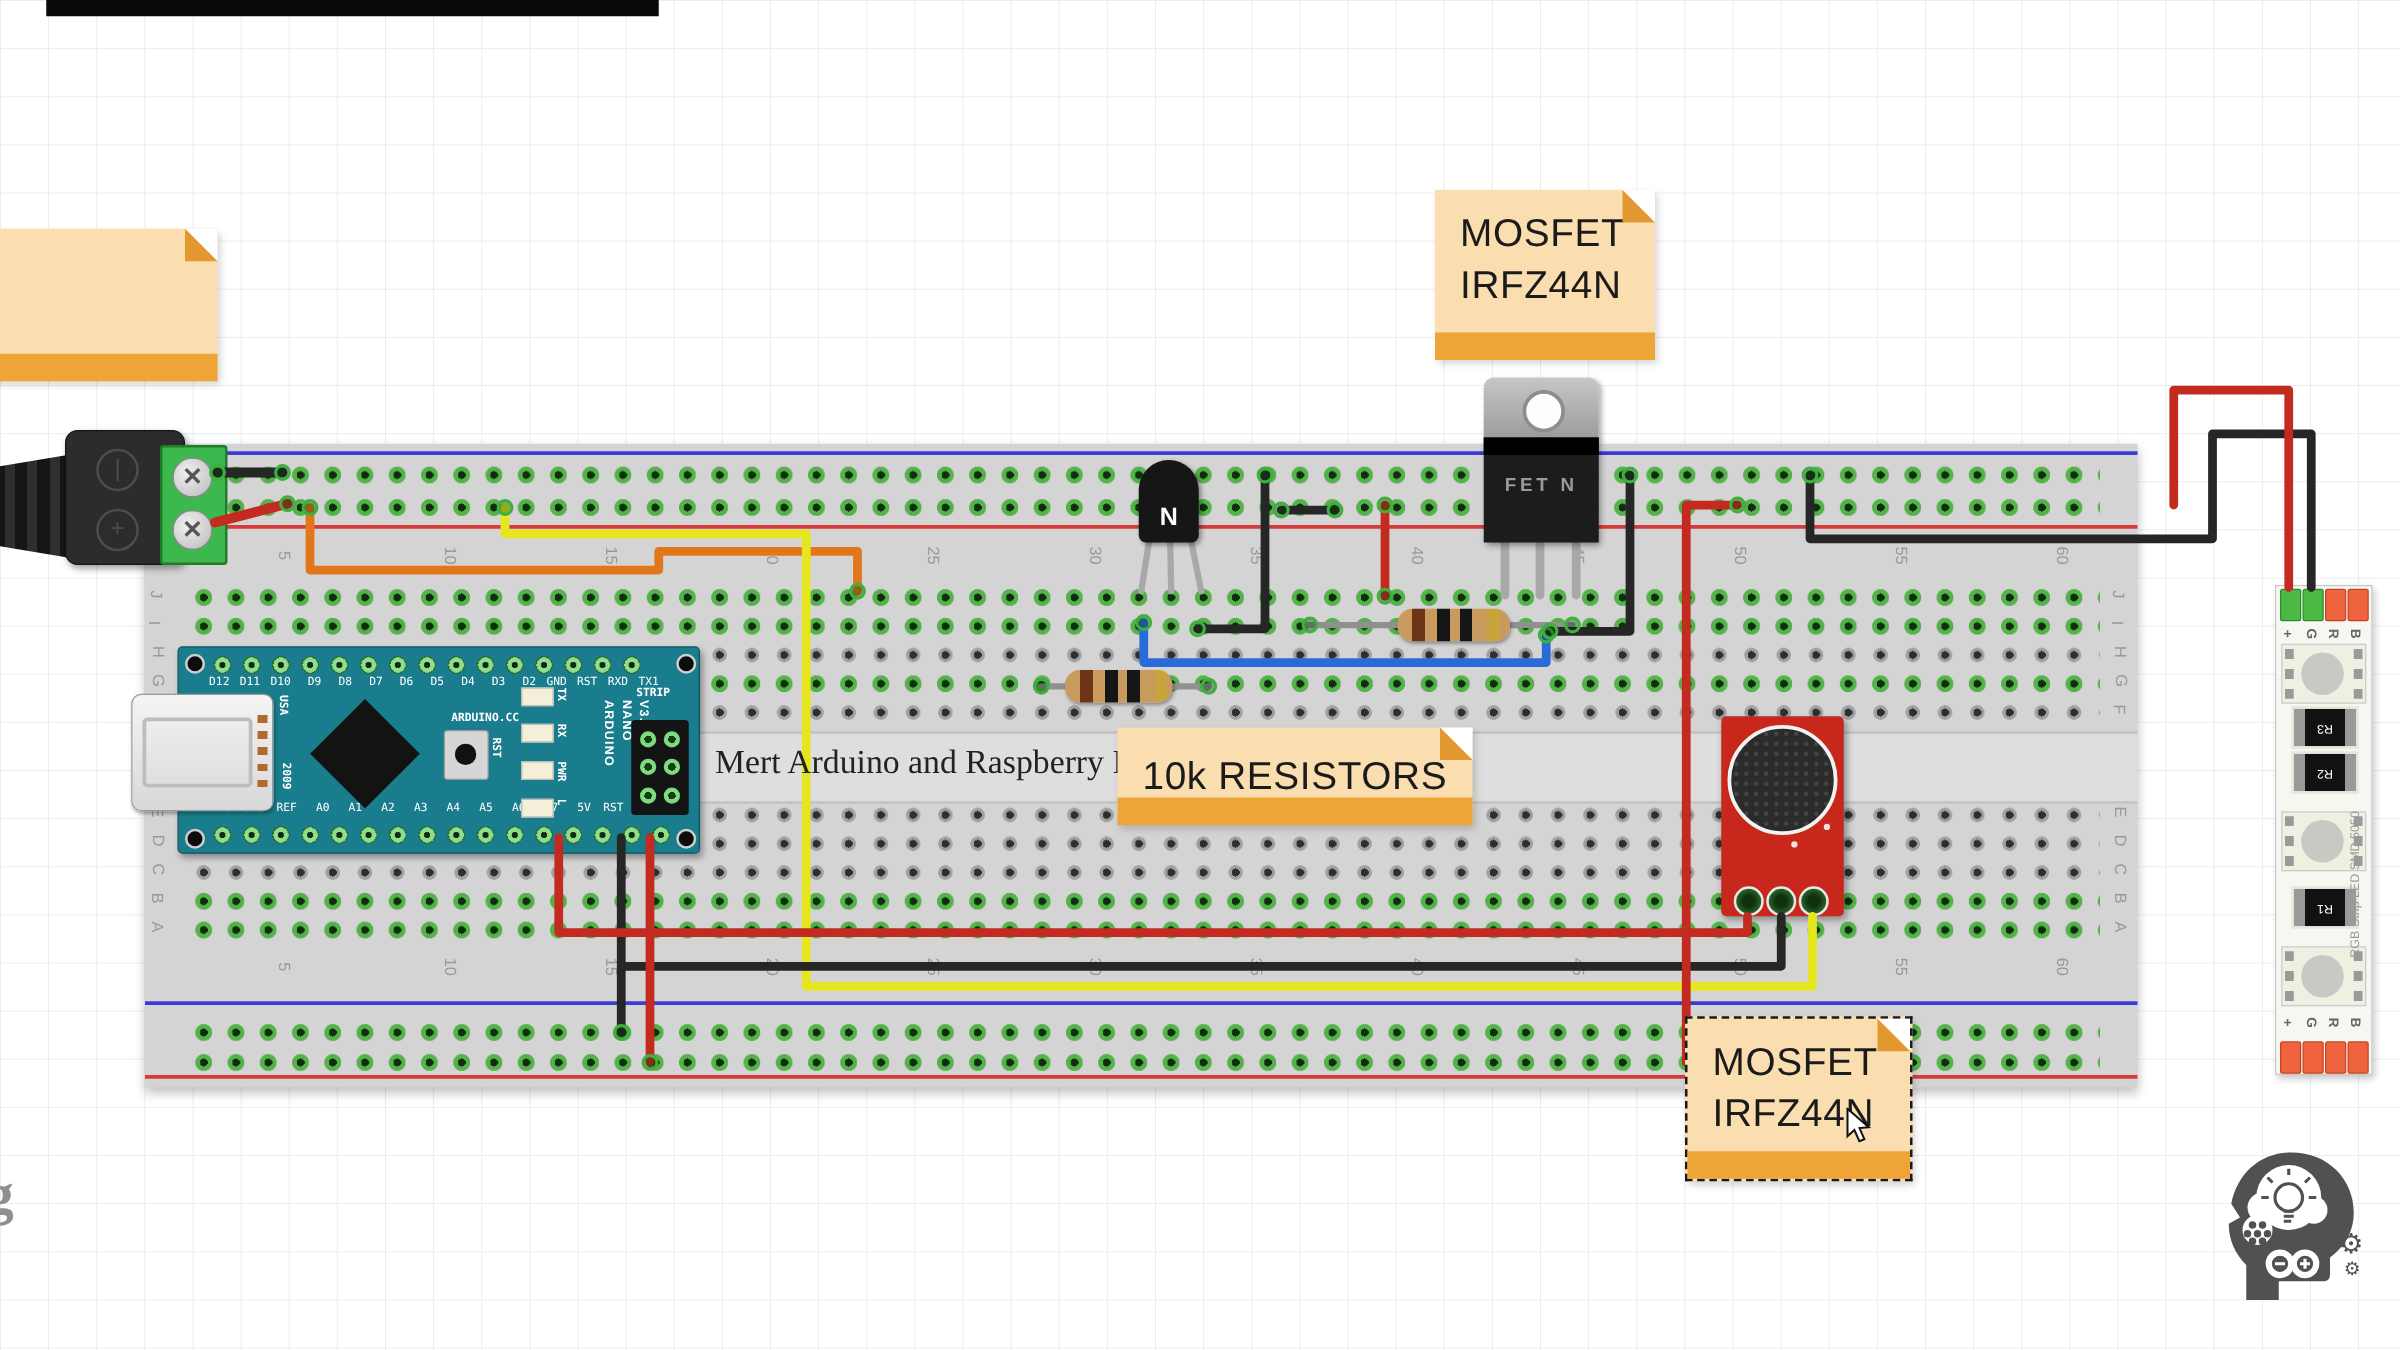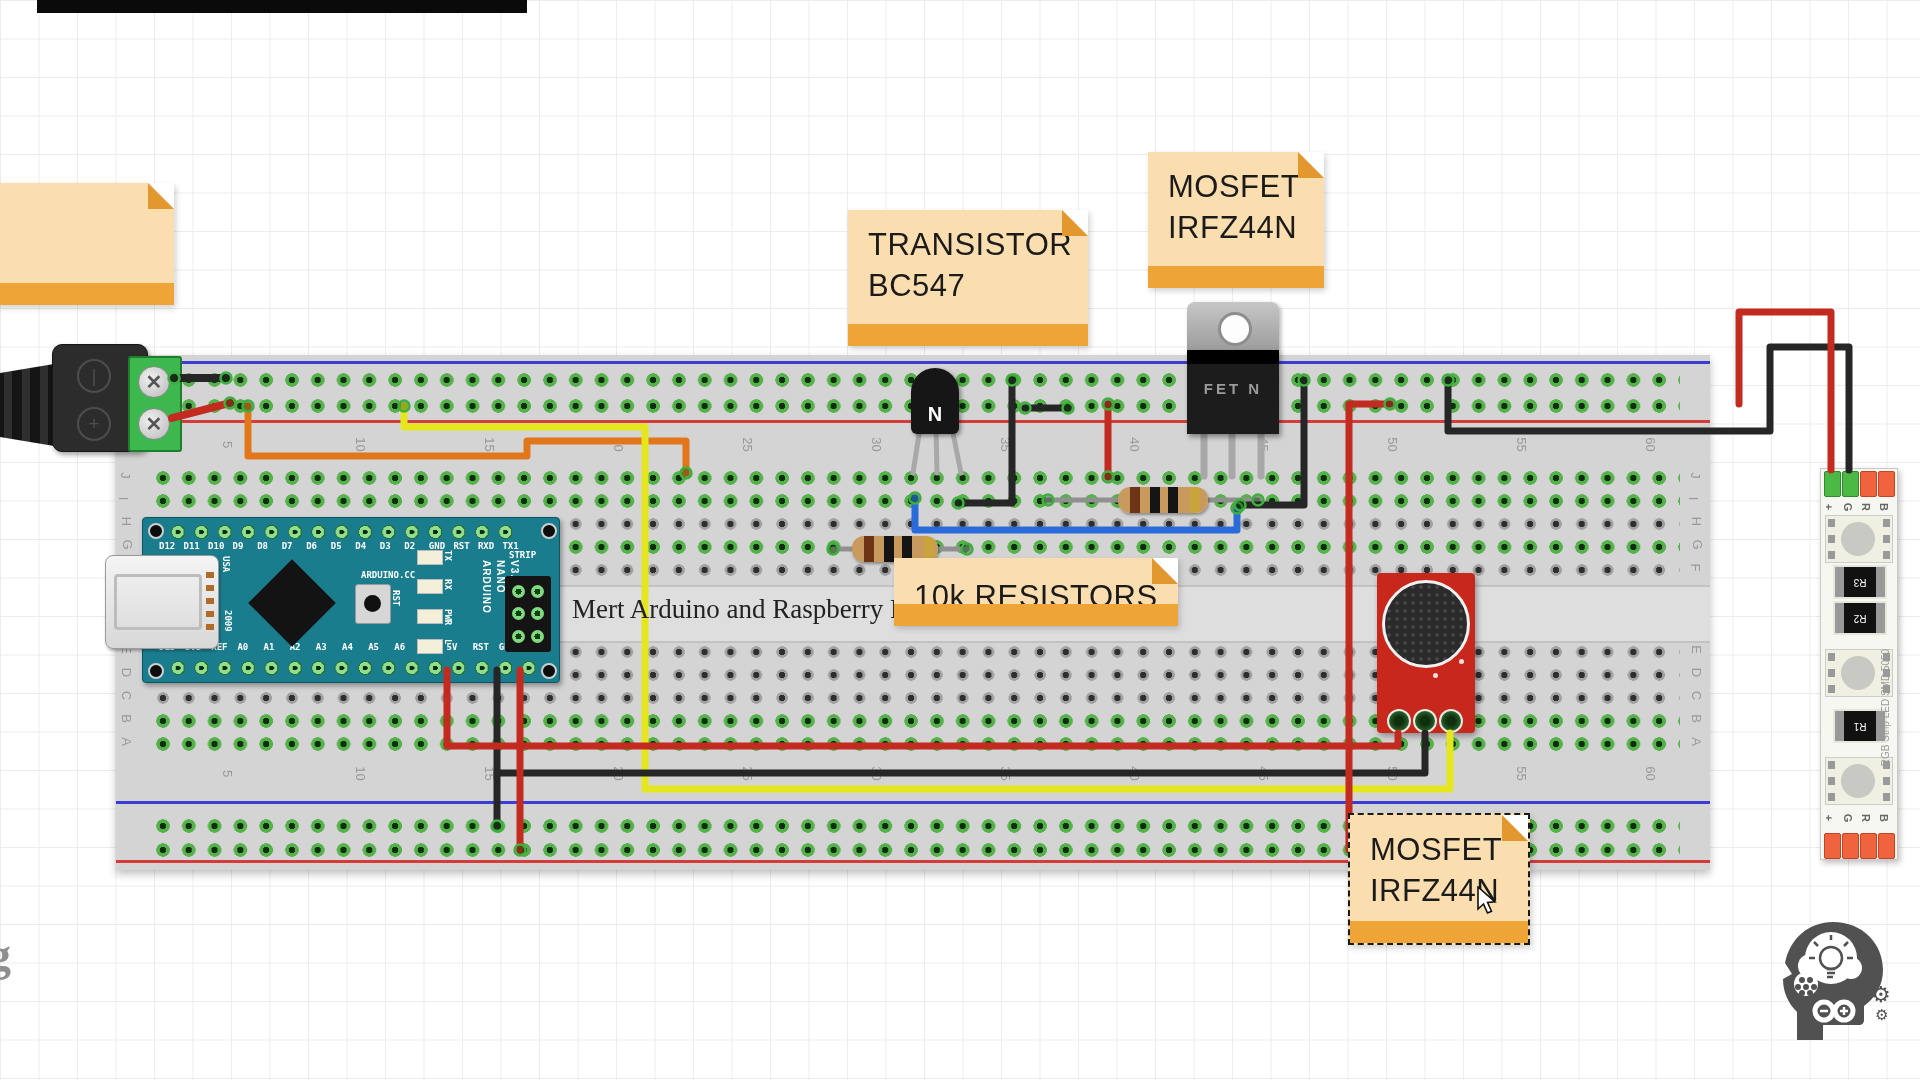--- a/index.html
+++ b/index.html
@@ -33,21 +33,21 @@
   .bbletter{position:absolute;font-size:13px;color:#999;transform:rotate(90deg);z-index:3;}
   .bbnum{position:absolute;font-size:13px;color:#999;transform:rotate(90deg);z-index:3;}
 
   
   #nano{position:absolute;left:142px;top:517px;width:416px;height:164px;background:#1A7D8D;
     border:1px solid #0E5561;border-radius:4px;box-shadow:2px 3px 5px rgba(0,0,0,.35);z-index:10;}
   .cornerhole{position:absolute;width:12px;height:12px;border-radius:50%;background:#0d0d0d;border:2px solid #CFCFCF;}
   .pinrow{position:absolute;height:14px;background-repeat:repeat-x;background-size:23.4px 14px;
     background-image:radial-gradient(circle at 11px 7px,#0D2B0D 0 2.5px,#8FDD8F 2.5px 6px,#2A6B2A 6px 7px,rgba(0,0,0,0) 7px);}
   .pinlbls{position:absolute;display:flex;}
-  .pinlbls span{flex:1;text-align:left;font-family:"DejaVu Sans Mono",monospace;font-weight:bold;
+  .pinlbls span{flex:1;text-align:right;font-family:"DejaVu Sans Mono",monospace;font-weight:normal;
     font-size:9px;color:#fff;}
   .vtext{position:absolute;transform:rotate(90deg);transform-origin:left top;color:#fff;
     font-family:"DejaVu Sans Mono",monospace;font-size:9px;font-weight:bold;white-space:nowrap;}
   #usb{position:absolute;left:-38px;top:37px;width:112px;height:92px;border:1px solid #9a9a9a;border-radius:8px;
     background:linear-gradient(#F4F4F4,#D8D8D8);box-shadow:1px 2px 3px rgba(0,0,0,.3);}
   #usb::before{content:"";position:absolute;left:8px;top:18px;right:16px;bottom:18px;border:3px solid #bdbdbd;border-radius:4px;}
   #usb::after{content:"";position:absolute;right:4px;top:16px;width:8px;bottom:16px;
     background:repeating-linear-gradient(#B06A2A 0 6px,rgba(0,0,0,0) 6px 13px);}
   #diamond{position:absolute;left:118px;top:54px;width:62px;height:62px;background:#131313;transform:rotate(45deg);}
   #rstbtn{position:absolute;left:212px;top:66px;width:34px;height:38px;background:#D6D6D6;border:1px solid #999;border-radius:3px;}
@@ -403,29 +403,25 @@
       <circle cx="497" cy="826" r="5.5"></circle>
         <circle cx="520" cy="850" r="5.5"></circle>
     </g>
   </svg>
 
   <span id="watermark">Mert Arduino and Raspberry Pi</span>
 
   <div class="note" style="left:-10px;top:183px;width:184px;height:122px">
     <div class="strip"></div>
   </div>
-  <div class="note" style="left:848px;top:210px;width:240px;height:136px">
-    <span class="txt"><span>TRANSISTOR</span><br><span>BC547</span></span>
-    <div class="strip"></div>
-  </div>
   <div class="note" style="left:1148px;top:152px;width:176px;height:136px">
     <span class="txt"><span>MOSFET</span><br><span>IRFZ44N</span></span>
     <div class="strip"></div>
   </div>
-  <div class="note" style="left:894px;top:558px;width:284px;height:68px">
+  <div class="note" style="left:894px;top:582px;width:284px;height:78px">
     <span class="txt" style="top:18px">10k RESISTORS</span>
     <div class="strip"></div>
   </div>
   <div class="note dashed" style="left:1348px;top:813px;width:178px;height:128px">
     <span class="txt"><span>MOSFET</span><br><span>IRFZ44N</span></span>
     <div class="strip"></div>
   </div>
 
   <svg id="cursor" class="layer" style="left:1476px;top:886px" width="28" height="32">
     <path d="M2 1 L2 23 L7.5 18 L11.5 27 L15.5 25.3 L11.6 16.5 L19 15.8 Z" fill="#fff" stroke="#111" stroke-width="1.6"></path>

